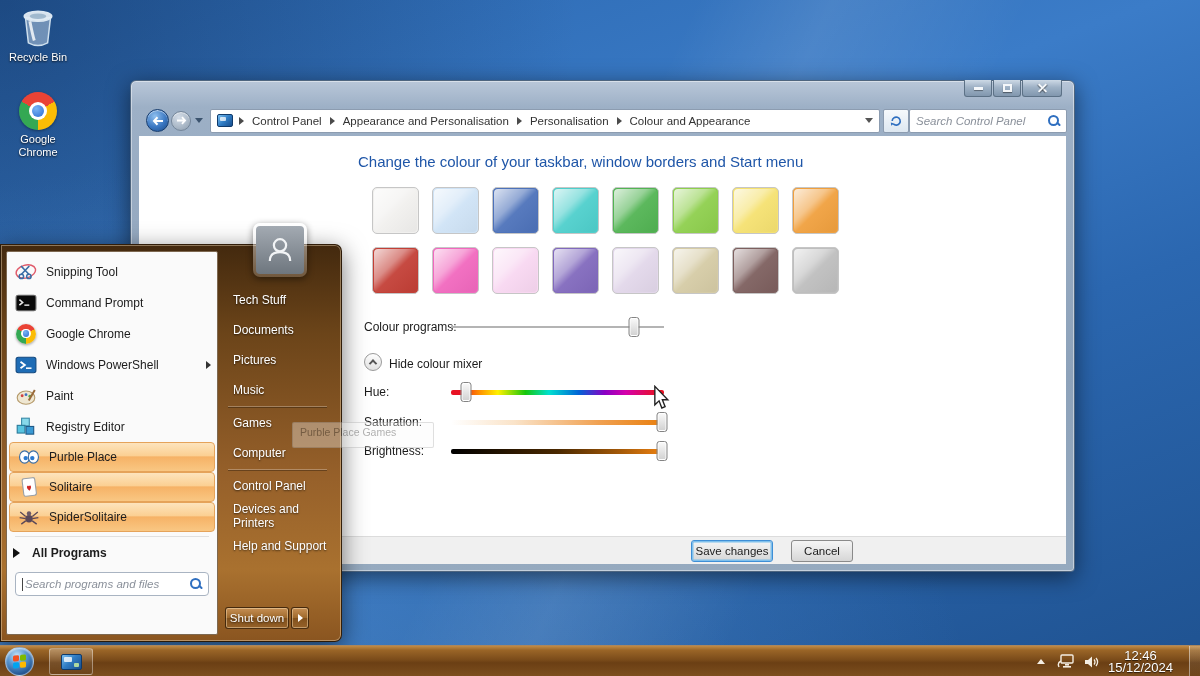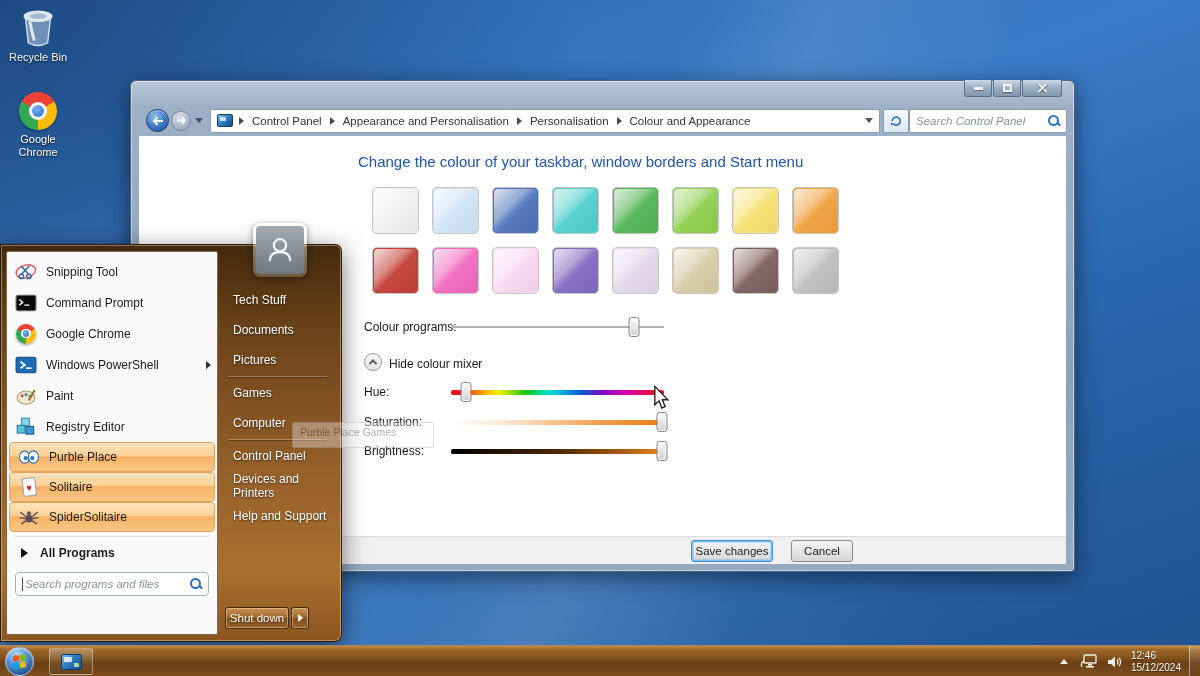--- a/index.html
+++ b/index.html
@@ -77,21 +77,21 @@
 .sm{position:absolute;left:0;top:244px;width:342px;height:398px;z-index:10;border-radius:0 7px 7px 0;
  background:linear-gradient(180deg,#43290e 0%,#6b4419 22%,#96602a 58%,#a9712f 82%,#8a5520 100%);
  border:1px solid rgba(40,24,8,.9);box-shadow:0 6px 24px rgba(0,0,0,.55), inset 0 0 0 1px rgba(255,235,200,.4)}
 .smleft{position:absolute;left:5px;top:6px;width:212px;bottom:6px;background:#fafafa;border:1px solid #7d6850;border-radius:2px;padding-top:4px}
 .smli{display:flex;align-items:center;height:31px;padding:0 6px 0 8px;gap:9px;font-size:12px;color:#1c1c1c}
 .smli .ic{width:22px;height:22px;flex:none;display:flex;align-items:center;justify-content:center}
 .smli.hl{margin:0 2px;border:1px solid #e5a35a;border-radius:4px;height:30px;
  background:linear-gradient(180deg,#fde4bd 0%,#fbd093 45%,#f6b266 50%,#f9c783 100%)}
 .subarrow{margin-left:auto;width:0;height:0;border-left:5px solid #333;border-top:4px solid transparent;border-bottom:4px solid transparent}
 .smsep{height:1px;background:#e0e0e0;margin:4px 8px 3px}
-.allprog{display:flex;align-items:center;height:26px;padding:0 8px;gap:12px;font-size:12px;font-weight:700;color:#1c1c1c}
+.allprog{display:flex;align-items:center;height:26px;padding:0 0;gap:12px;font-size:12px;font-weight:700;color:#1c1c1c}
 .allprog .tri{width:0;height:0;border-left:7px solid #111;border-top:5px solid transparent;border-bottom:5px solid transparent;margin-left:6px}
 .smsearch{margin:6px 8px 0;height:24px;background:#fff;border:1px solid #a9b4c2;border-radius:4px;display:flex;align-items:center;padding:0 6px}
 .smsearch .caret{width:1px;height:13px;background:#444;margin-right:2px;flex:none}
 .smsearch input{flex:1;border:none;outline:none;background:transparent;font-size:11.5px;font-family:inherit;color:#444;min-width:0}
 .smright{position:absolute;left:217px;top:40px;width:119px}
 .smri{display:flex;align-items:center;height:30px;padding-left:15px;font-size:12px;color:#fff;text-shadow:0 1px 2px rgba(0,0,0,.65)}
 .rdiv{height:1px;margin:1px 10px;background:rgba(255,255,255,.28);box-shadow:0 1px 0 rgba(0,0,0,.3)}
 .avatar{position:absolute;left:252px;top:-22px;width:54px;height:54px;border-radius:7px;padding:3px;
  background:linear-gradient(180deg,rgba(255,255,255,.6),rgba(255,255,255,.18));box-shadow:0 2px 7px rgba(0,0,0,.45)}
 .avatar .inner{width:100%;height:100%;border-radius:4px;background:linear-gradient(180deg,#a3aab2,#6e767e);display:flex;align-items:center;justify-content:center}
@@ -111,21 +111,21 @@
 .flag span{border-radius:1.5px}
 .tbtn{position:absolute;left:49px;top:2px;width:44px;height:27px;border:1px solid rgba(255,255,255,.38);border-radius:3px;
  background:linear-gradient(180deg,rgba(255,255,255,.28),rgba(255,255,255,.1) 50%,rgba(0,0,0,.1));display:flex;align-items:center;justify-content:center}
 .disp{width:21px;height:16px;border-radius:2px;border:1px solid #0e3a6b;position:relative;
  background:linear-gradient(135deg,#7cc0f0 0%,#2f7cc4 45%,#1a4f8e 100%)}
 .disp::before{content:"";position:absolute;left:2px;top:2px;width:8px;height:5px;background:rgba(255,255,255,.8);border-radius:1px}
 .disp::after{content:"";position:absolute;right:2px;bottom:2px;width:5px;height:4px;background:rgba(190,230,160,.9);border-radius:1px}
 .tray{position:absolute;right:0;top:0;height:31px;display:flex;align-items:center}
 .tri-up{width:0;height:0;border-left:4px solid transparent;border-right:4px solid transparent;border-bottom:5px solid #f4ede2;margin-right:12px}
 .trayic{margin-right:8px;display:flex;align-items:center}
-.clock{text-align:left;color:#fff;font-size:10px;line-height:12px;text-shadow:0 1px 1px rgba(0,0,0,.65);margin-right:8px}
+.clock{text-align:center;color:#fff;font-size:13px;line-height:12px;text-shadow:0 1px 1px rgba(0,0,0,.65);margin-right:16px}
 .showdesk{width:11px;height:31px;border-left:1px solid rgba(255,255,255,.45);background:linear-gradient(180deg,rgba(255,255,255,.18),rgba(0,0,0,.12))}
 
 .cursor{position:absolute;left:652px;top:385px;z-index:60}
 </style>
 </head>
 <body>
 
 <div class="desktop">
 
   <div class="dicon" style="left:0;top:8px">
@@ -376,20 +376,21 @@
         <span class="caret"></span>
         <input placeholder="Search programs and files" style="">
         <span class="mag"></span>
       </div>
     </div>
 
     <div class="smright">
       <div class="smri">Tech Stuff</div>
       <div class="smri">Documents</div>
       <div class="smri">Pictures</div>
+      <div class="smri">Music</div>
       <div class="rdiv"></div>
       <div class="smri">Games</div>
       <div class="smri">Computer</div>
       <div class="rdiv"></div>
       <div class="smri">Control Panel</div>
       <div class="smri">Devices and Printers</div>
       <div class="smri">Help and Support</div>
     </div>
 
     <div class="shutdown">Shut down</div>

